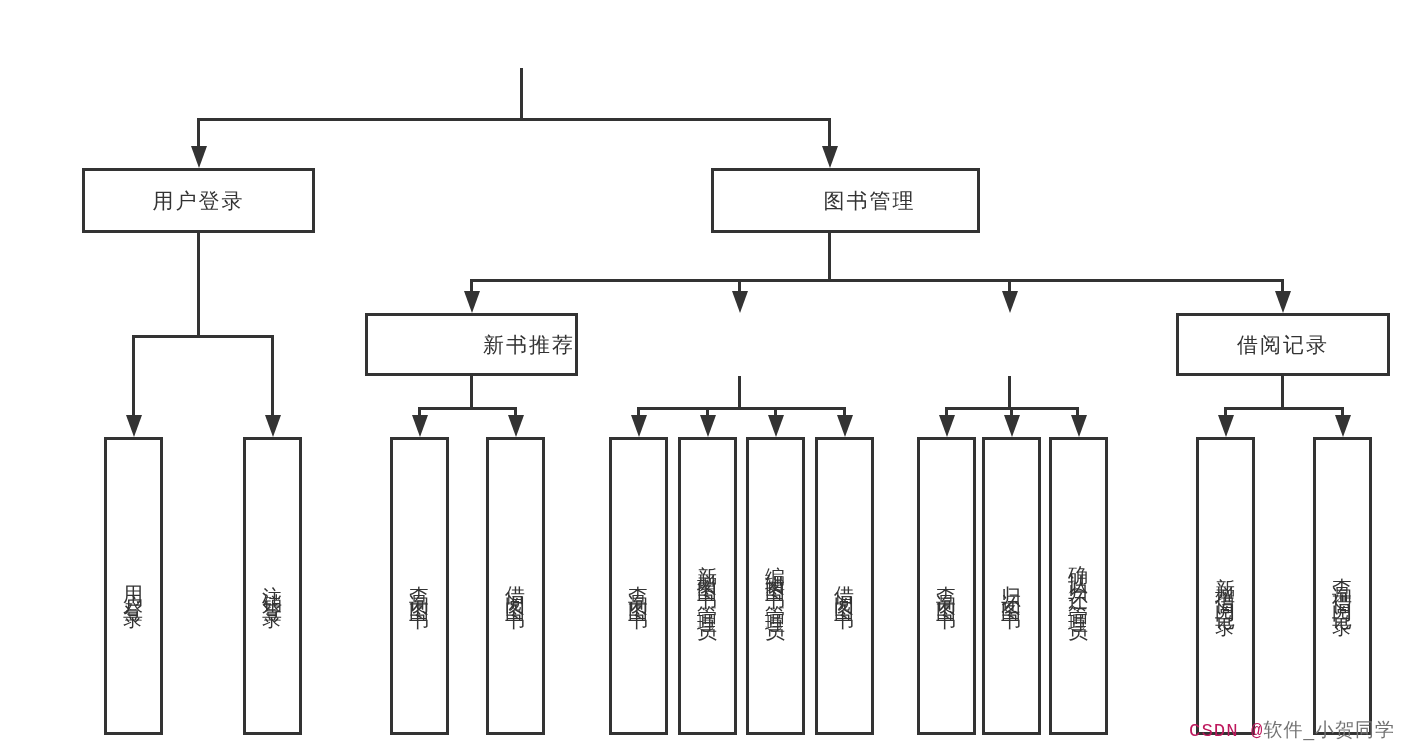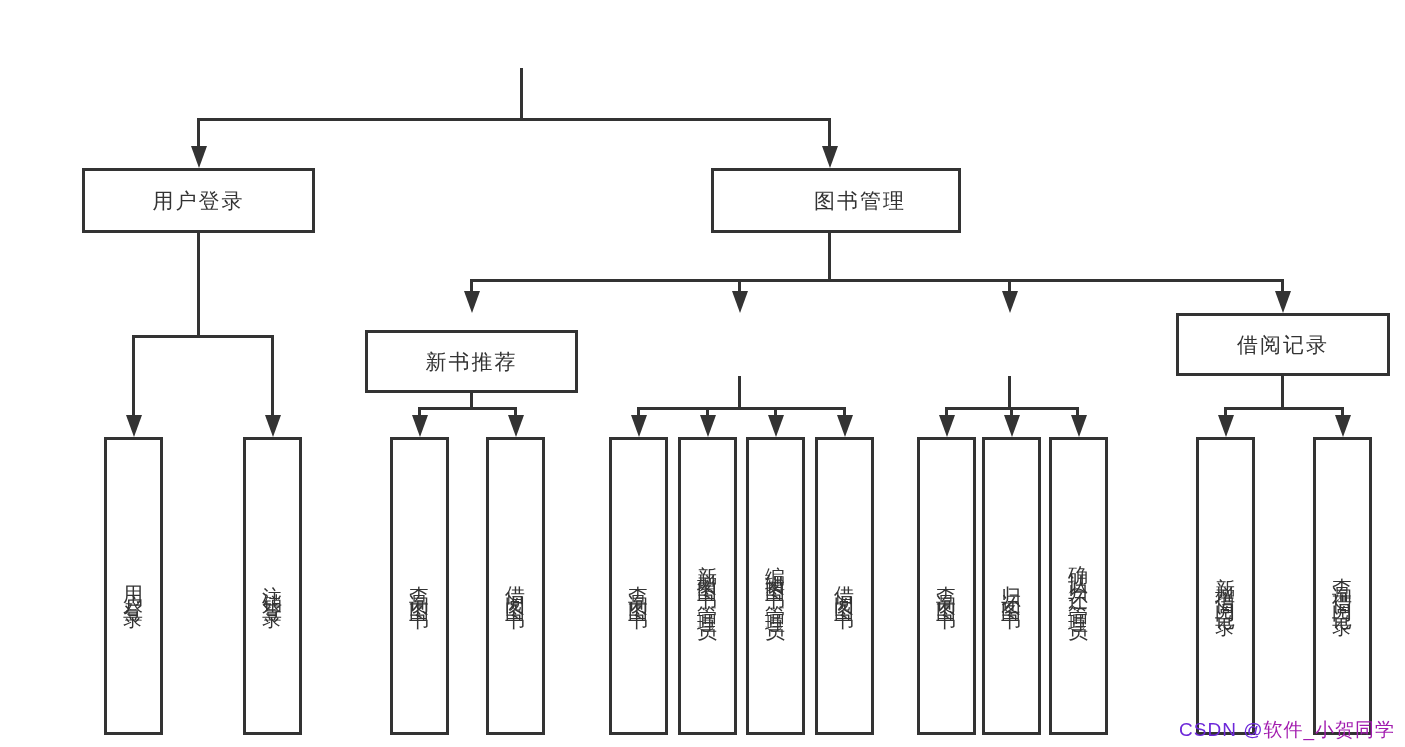--- a/index.html
+++ b/index.html
@@ -32,22 +32,22 @@
   .arr {
     position: absolute; width: 0; height: 0;
     border-left: 8px solid transparent;
     border-right: 8px solid transparent;
     border-top: 22px solid #333333;
   }
   #watermark {
     position: absolute; right: 10px; bottom: 4px;
     font-size: 19px; letter-spacing: 1px; white-space: nowrap;
   }
-  #watermark .wm-prefix { color: #6d28d9; }
-  #watermark .wm-author { color: #a21caf; }
+  #watermark .wm-prefix { color: #be185d; font-family: Liberation Mono, monospace; }
+  #watermark .wm-author { color: #737373; }
 </style>
 </head>
 <body>
 
 <div id="canvas">
 
   <div class="seg" style="left:520px; top:68px; width:3px; height:52px;"></div>
   <div class="seg" style="left:197px; top:118px; width:634px; height:3px;"></div>
   <div class="seg" style="left:197px; top:118px; width:3px; height:32px;"></div>
   <div class="seg" style="left:828px; top:118px; width:3px; height:32px;"></div>
@@ -103,25 +103,25 @@
   <div class="seg" style="left:1224px; top:407px; width:119px; height:3px;"></div>
   <div class="seg" style="left:1224px; top:407px; width:3px; height:10px;"></div>
   <div class="seg" style="left:1341px; top:407px; width:3px; height:10px;"></div>
   <div class="arr" style="left:1217.5px; top:415px;"></div>
   <div class="arr" style="left:1334.5px; top:415px;"></div>
 
 
   <div class="node hnode" style="left:82px; top:168px; width:233px; height:65px;">
     <span>用户登录</span>
   </div>
-  <div class="node hnode" style="left:711px; top:168px; width:250px; height:65px;padding-left:48px;">
+  <div class="node hnode" style="left:711px; top:168px; width:269px; height:65px;padding-left:48px;">
     <span>图书管理</span>
   </div>
 
-  <div class="node hnode" style="left:365px; top:330px; width:213px; height:63px;">
+  <div class="node hnode" style="left:365px; top:313px; width:213px; height:63px;justify-content:flex-end;">
     <span>新书推荐</span>
   </div>
   <div class="node hnode" style="left:1176px; top:313px; width:214px; height:63px;">
     <span>借阅记录</span>
   </div>
 
   <div class="node vnode" style="left:104px; top:437px; width:59px; height:298px;">
     <span>用户登录</span>
   </div>
   <div class="node vnode" style="left:243px; top:437px; width:59px; height:298px;">

